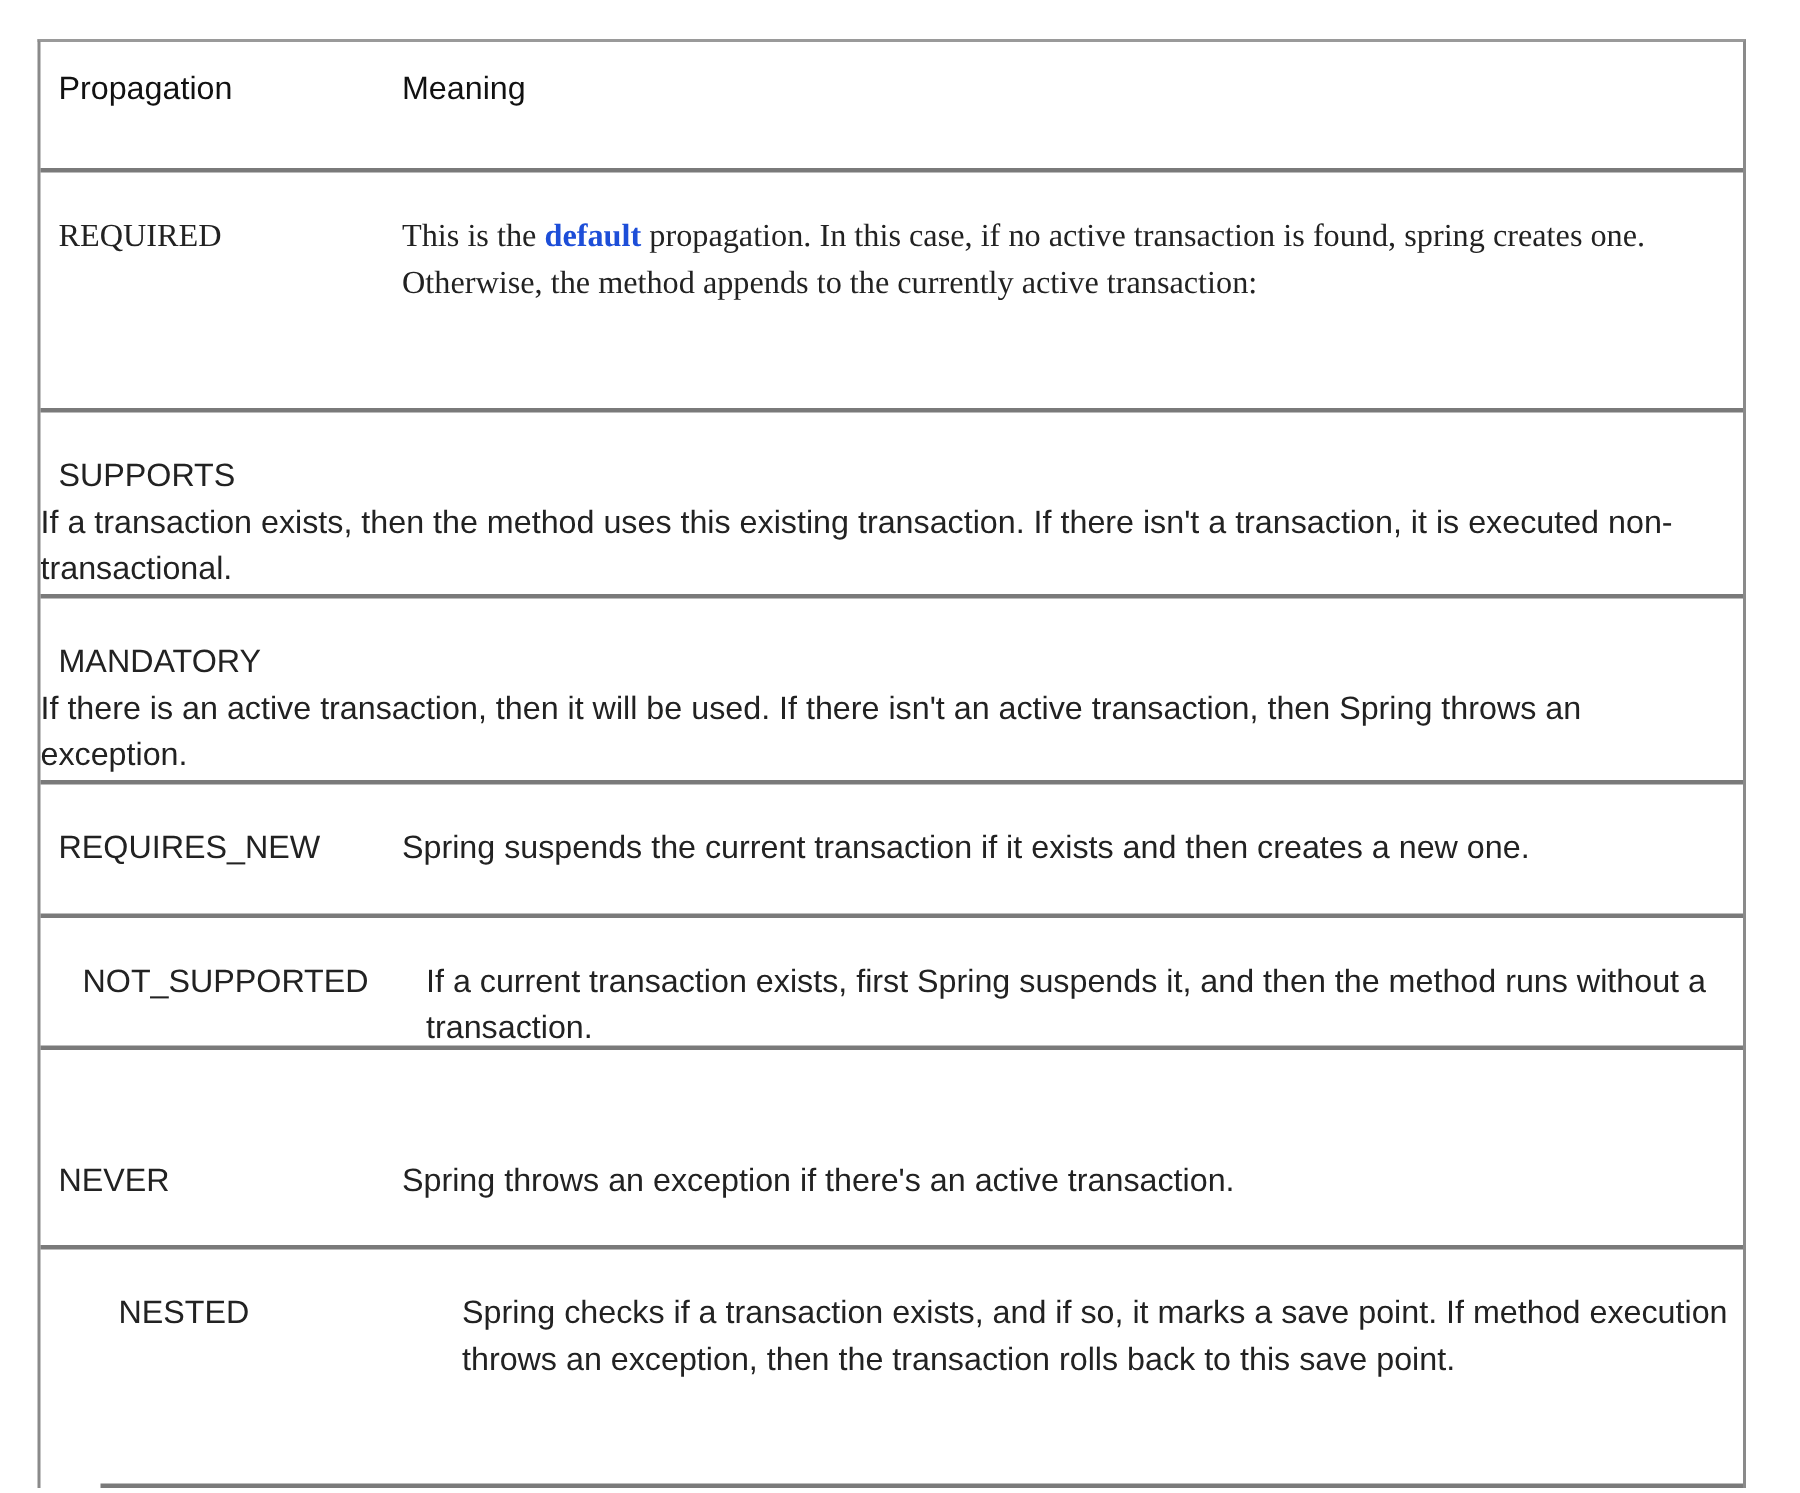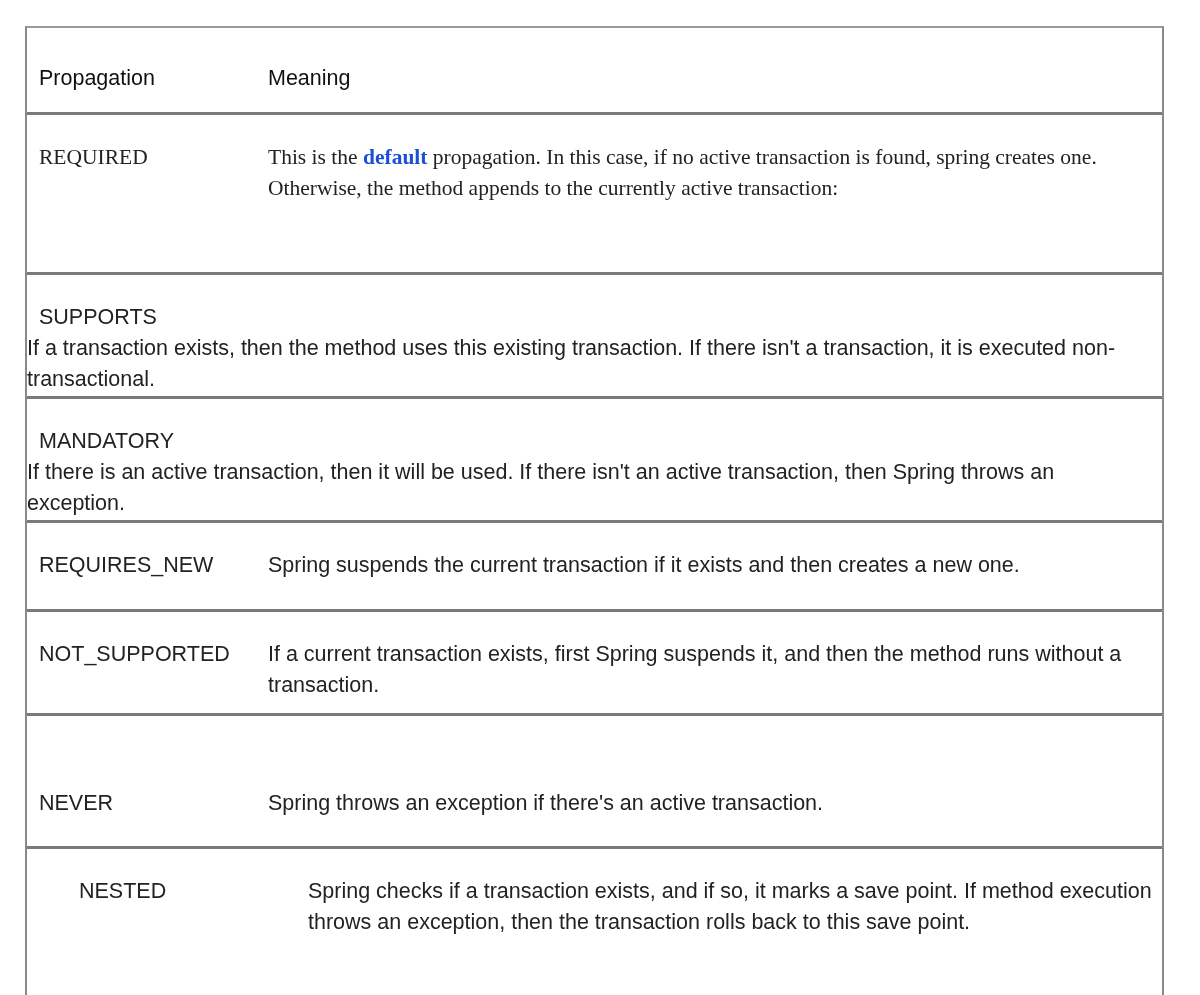--- a/index.html
+++ b/index.html
@@ -44,31 +44,30 @@
     .c2 {
       flex: 1 1 auto;
       padding-right: 10px;
     }
     .header .cell {
       font-weight: 400;
       color: #111111;
     }
     .header {
       height: 87px;
-      align-items: center;
       padding-top: 16px;
     }
     .body-row {
       padding-top: 27px;
     }
     .r1 { height: 160px; font-family: Liberation Serif, serif; }
     .r2 { height: 124px; flex-direction: column; }
     .r3 { height: 124px; flex-direction: column; }
     .r4 { height: 89px; }
-    .r5 { height: 104px; }
+    .r5 { height: 88px; padding-left: 16px; }
     .r6 { height: 88px; margin-top: 45px; }
     .r7 { height: 159px; margin-left: 40px; }
     b.em { font-weight: 700; color: #1d4ed8; }
   </style>
 </head>
 <body>
 
 <div class="table">
 
   <div class="row header">

